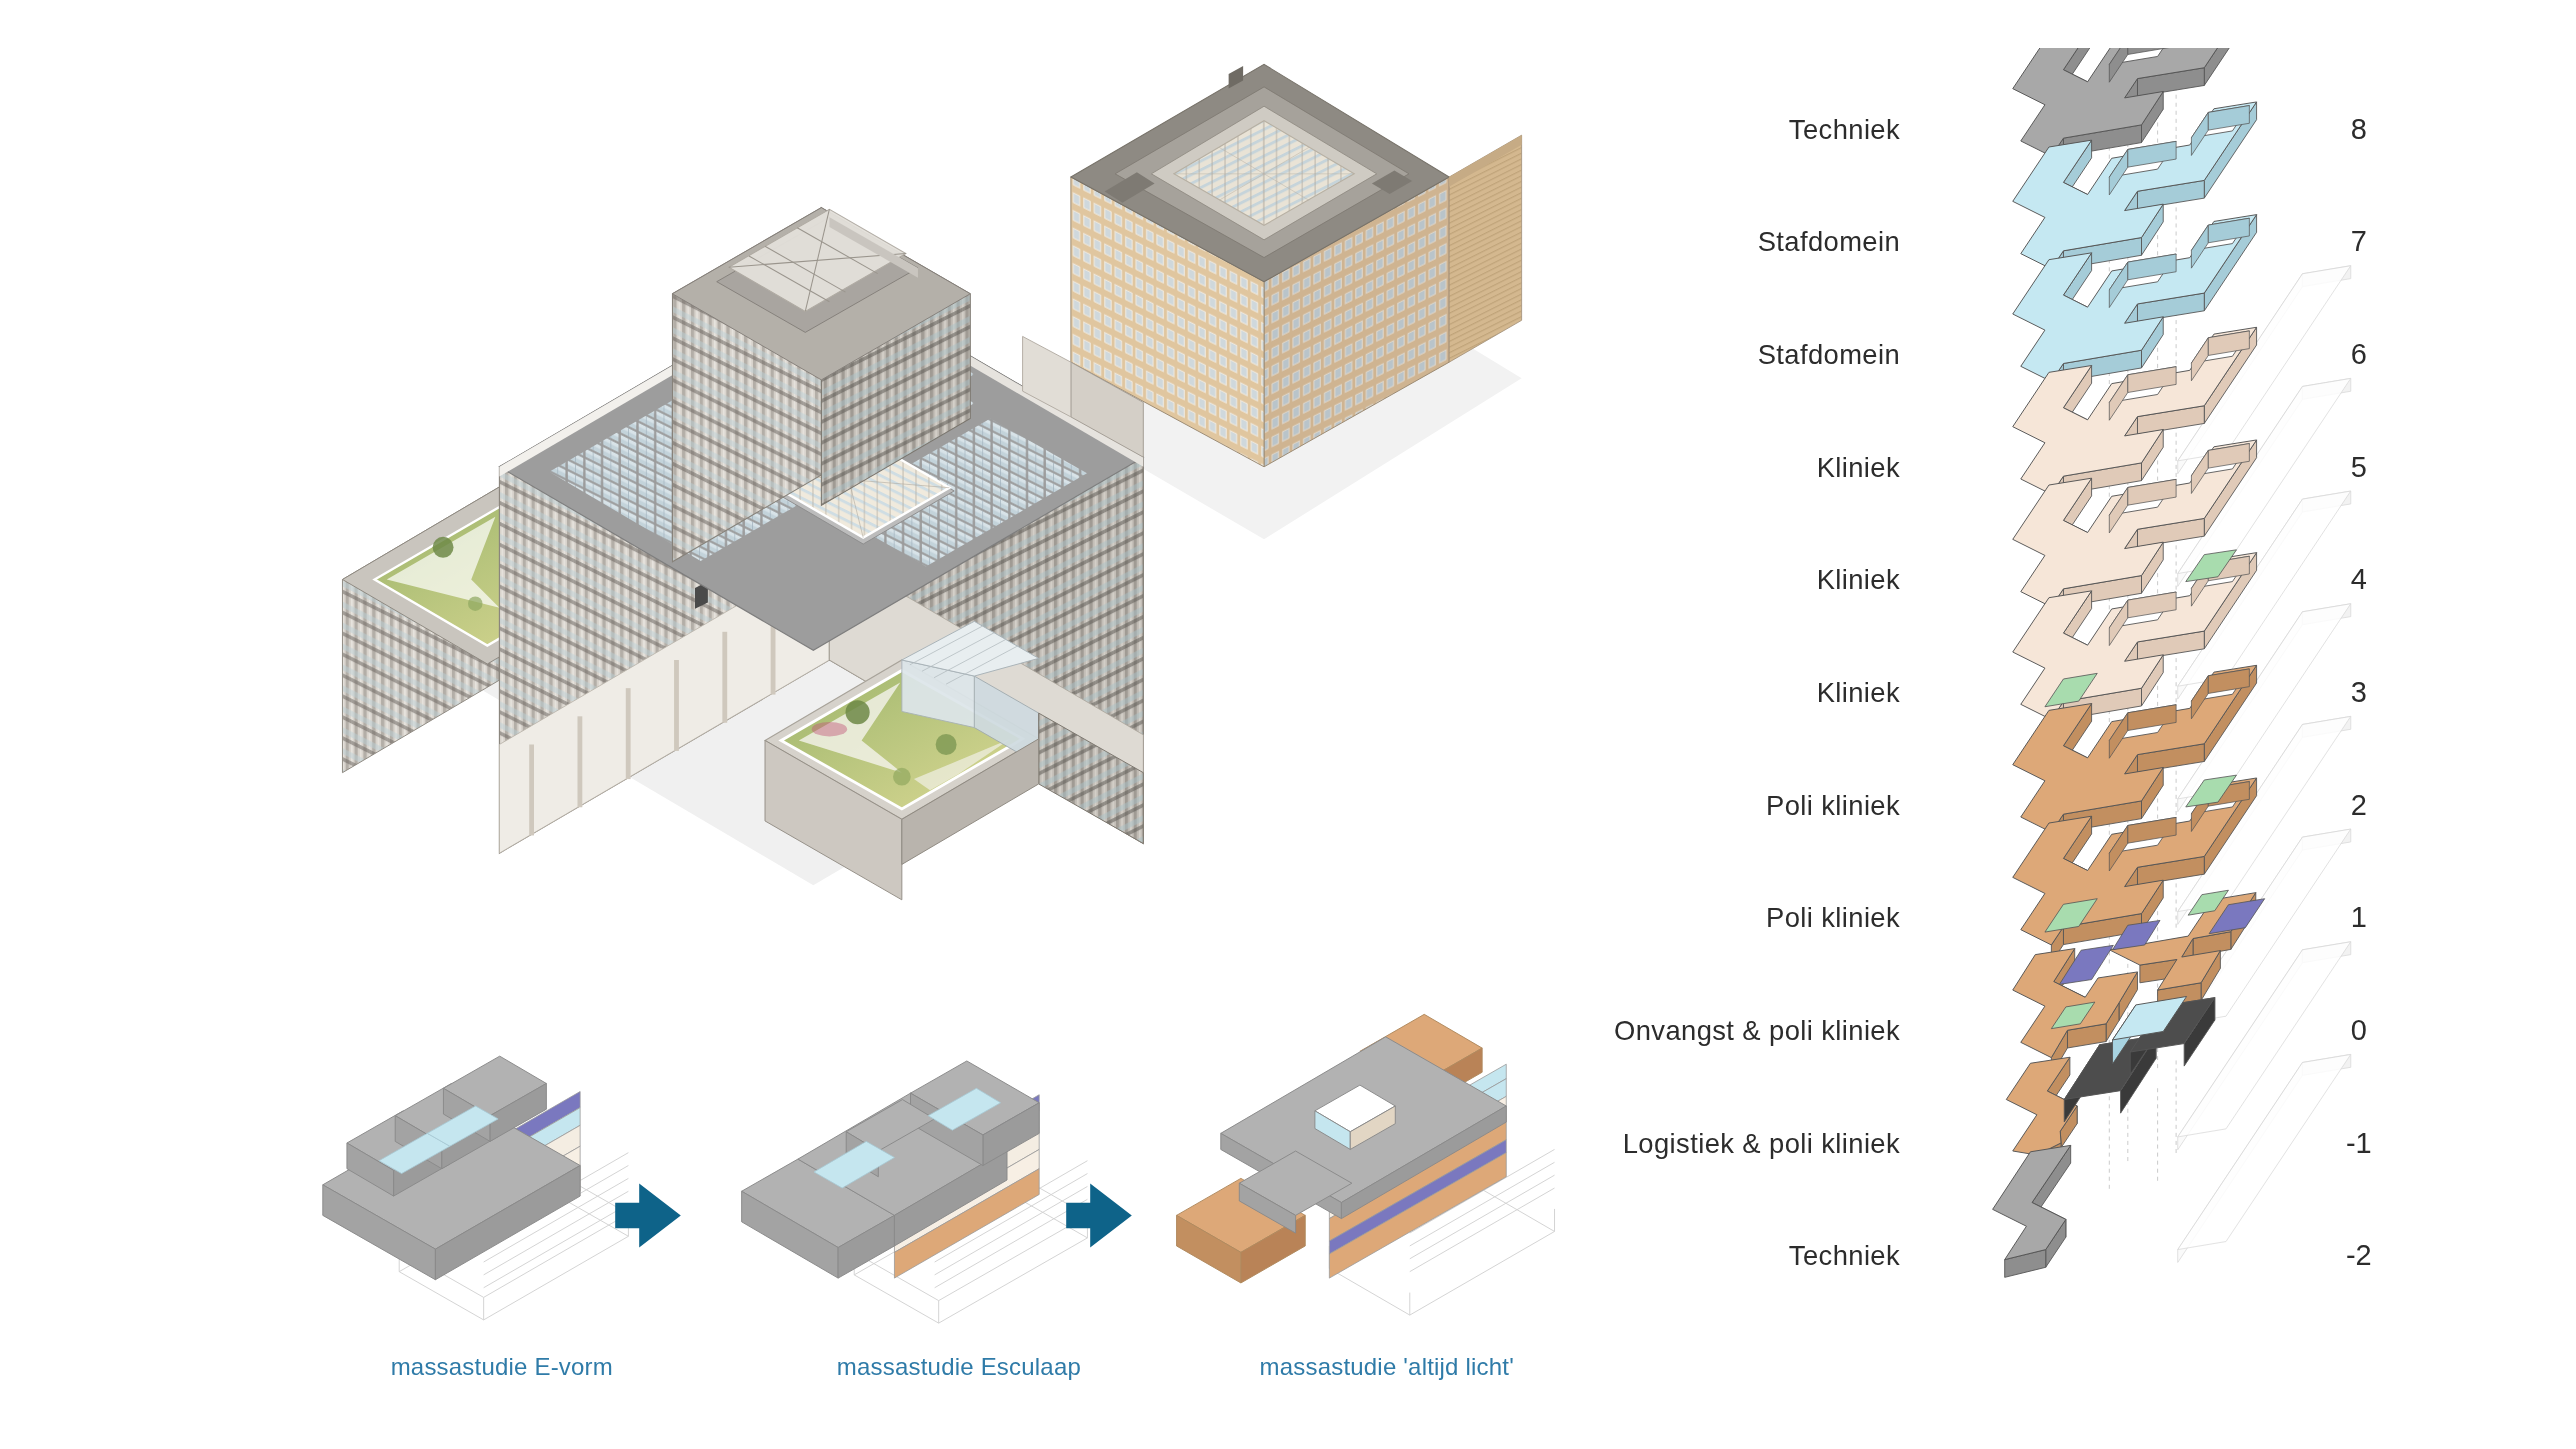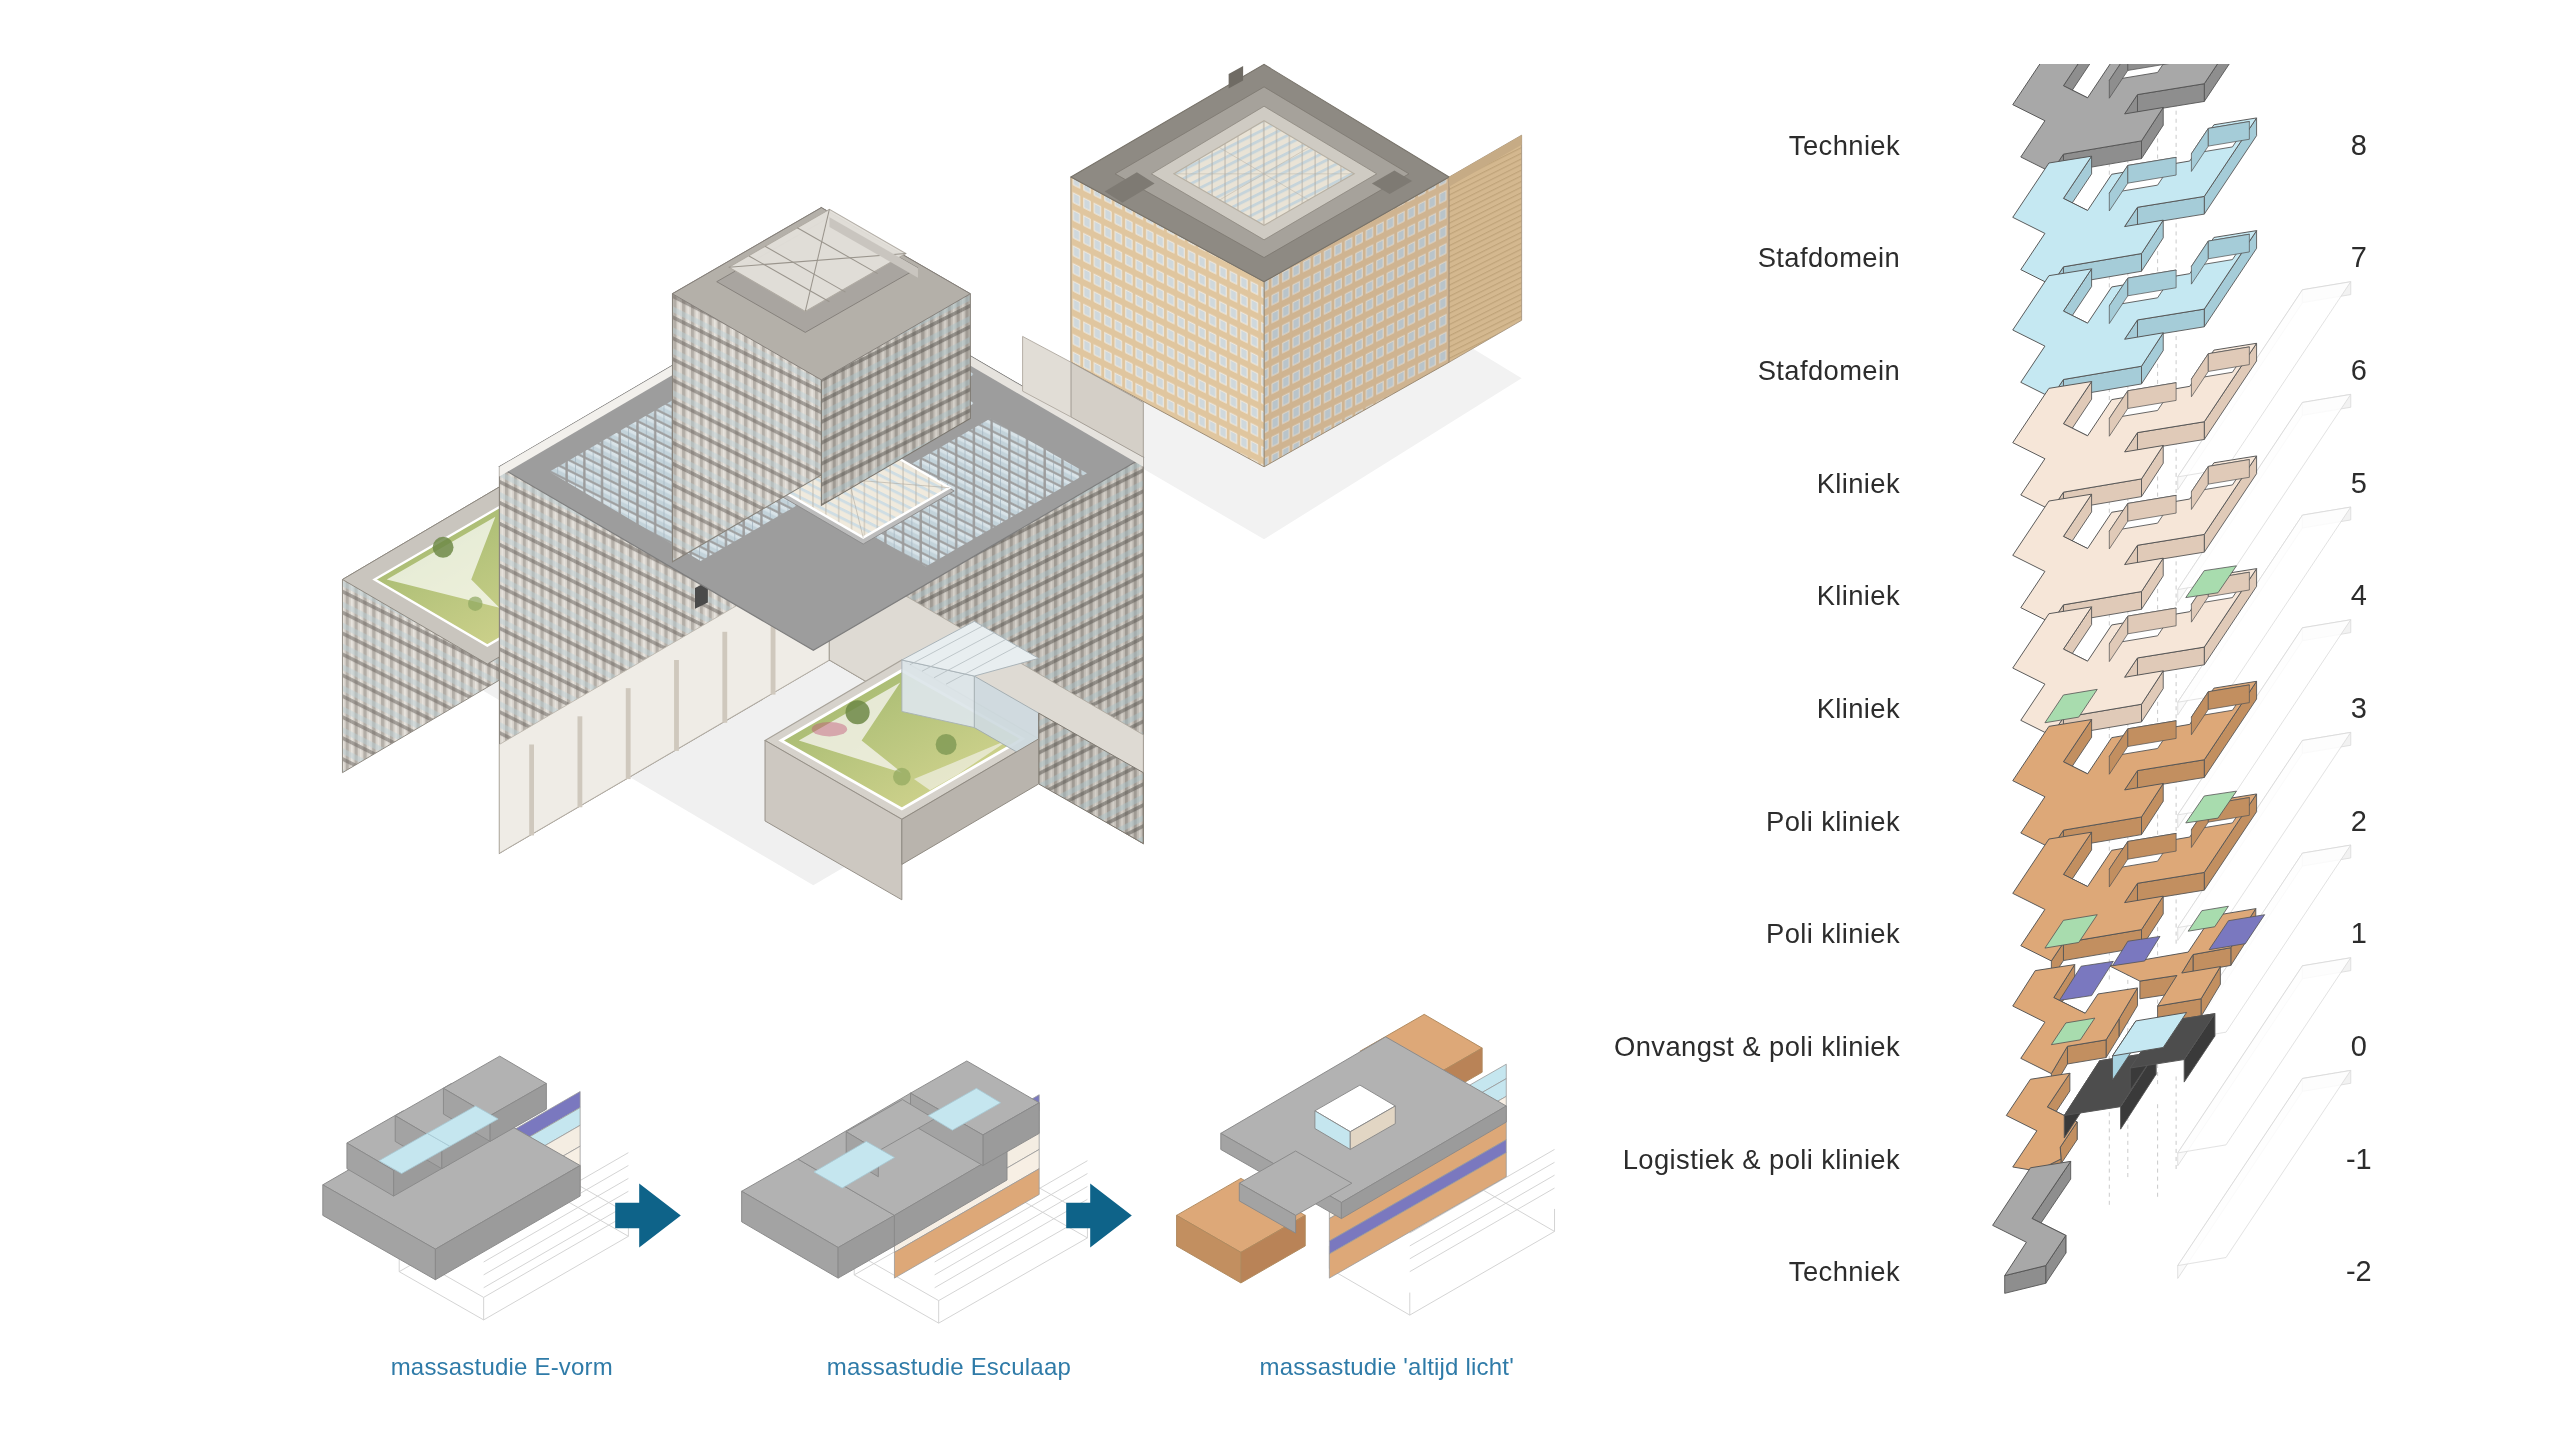--- a/index.html
+++ b/index.html
@@ -46,21 +46,21 @@
     color: #2f7ba8;
     font-family: "Liberation Sans", sans-serif;
     white-space: nowrap;
   }
   .arrow-wrap { position: absolute; top: 225px; width: 72px; height: 81px; }
   .arrow-wrap svg { width: 100%; height: 100%; display: block; }
 
   
   #stack-panel {
     position: absolute;
-    left: 1554px; top: 64px;
+    left: 1554px; top: 48px;
     width: 1006px; height: 1369px;
   }
   #stack-svg { display: block; width: 100%; height: 100%; }
 
   .lvl-label {
     font-family: "Liberation Sans", sans-serif;
     font-size: 34px;
     fill: #2c2c2c;
     text-anchor: end;
     letter-spacing: 0.5px;
@@ -361,21 +361,21 @@
 
           <polygon points="190,226 260,186 300,210 230,250" fill="#b2b2b2"></polygon>
           <polygon points="190,226 190,258 230,282 230,250" fill="#a3a3a3"></polygon>
         </g>
         <g stroke="#a8c9d4" stroke-width="1">
           <polygon points="150,276 215,238 250,258 185,296" fill="#c5e6ef"></polygon>
           <polygon points="292,206 352,172 382,190 322,224" fill="#c5e6ef"></polygon>
         </g>
       </svg>
     </div>
-    <div class="massing-caption" style="left:402px;">massastudie Esculaap</div>
+    <div class="massing-caption" style="left:412px;">massastudie Esculaap</div>
 
     <div class="arrow-wrap" style="left:821px;">
       <svg viewBox="0 0 90 100">
         <polygon points="4,34 34,34 34,10 86,50 34,90 34,66 4,66" fill="#0e6389"></polygon>
       </svg>
     </div>
 
     <div class="massing-cell" style="left:902px;">
       <svg viewBox="0 0 530 480">
         <g stroke="#d2d2d2" stroke-width="1.2" fill="none">

